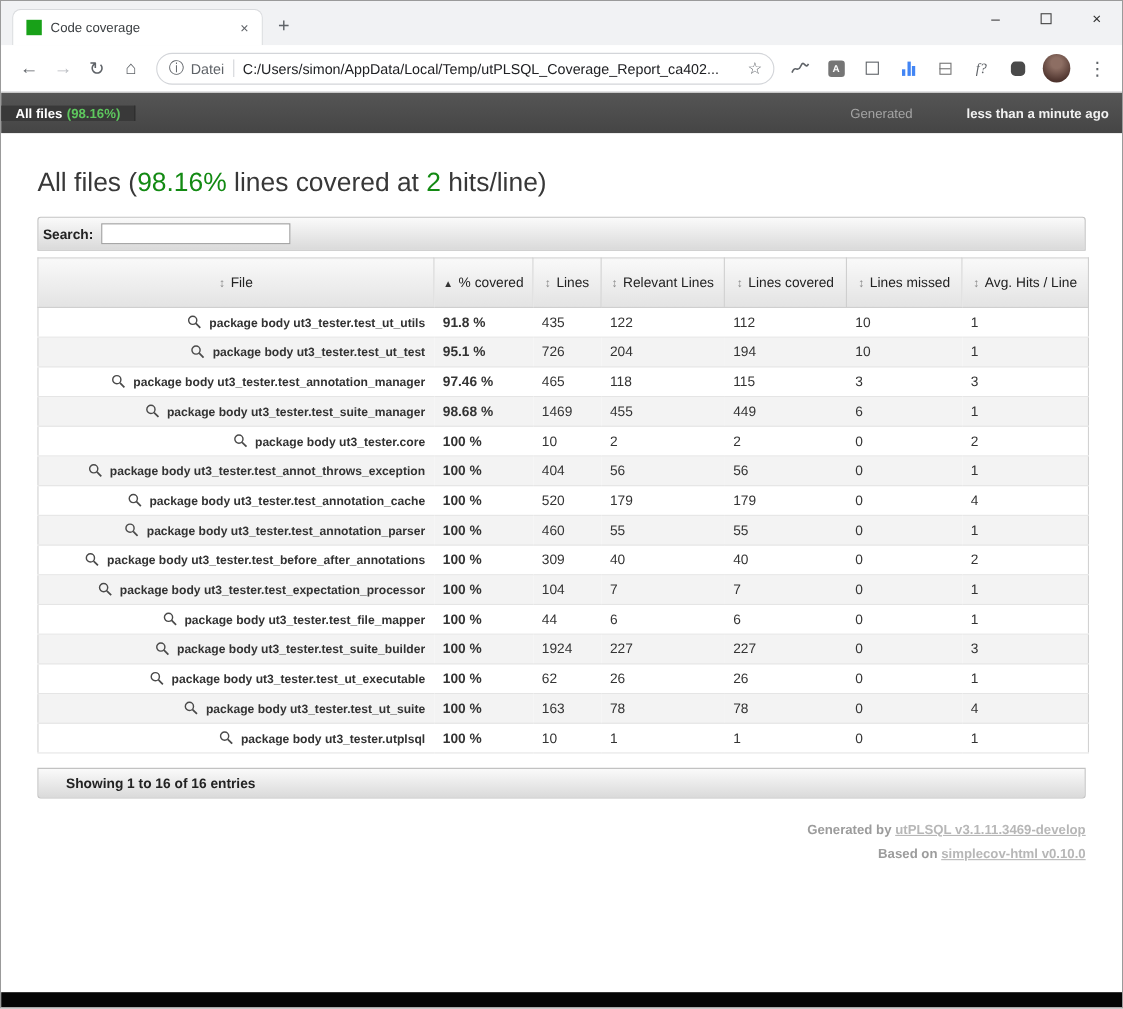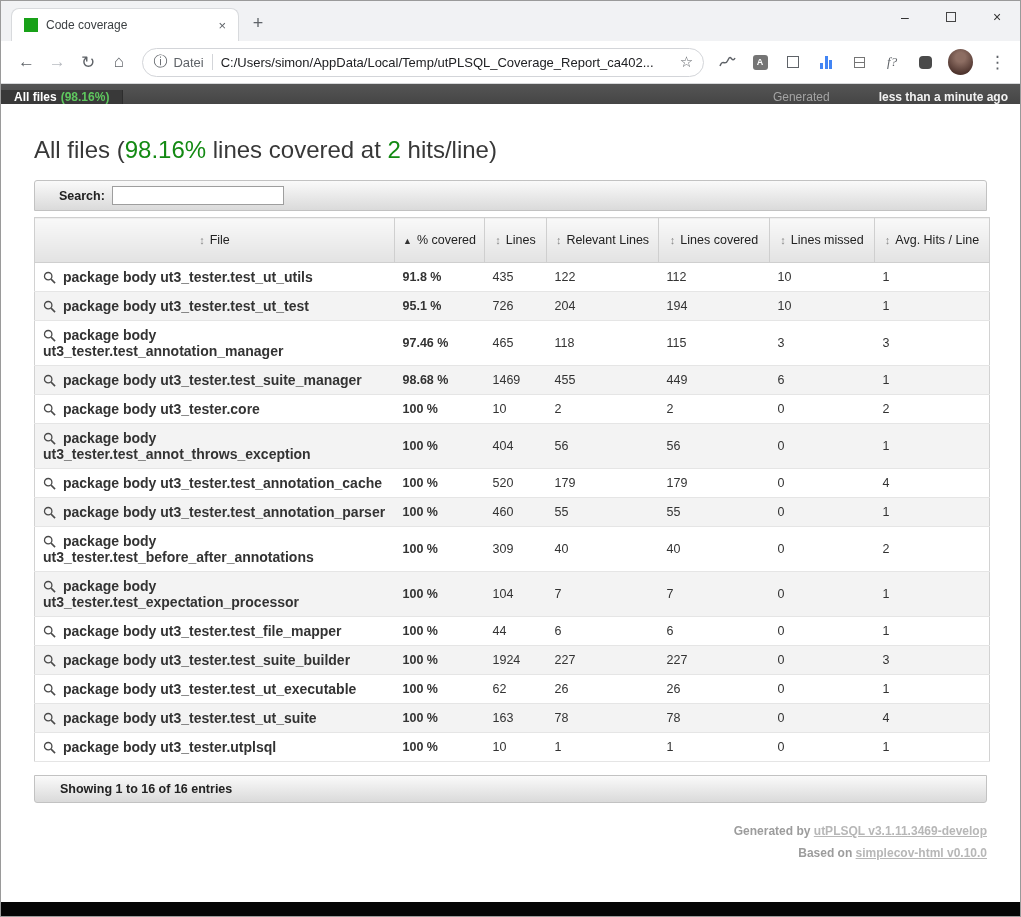--- a/index.html
+++ b/index.html
@@ -44,51 +44,51 @@
   .bars i:nth-child(1){height:6px;} .bars i:nth-child(2){height:13px;} .bars i:nth-child(3){height:9px;}
   .pkg { width:11px; height:11px; border:1.5px solid #757575; position:relative; }
   .pkg:after { content:""; position:absolute; left:-1px; top:4px; width:10px; height:0; border-top:1.5px solid #757575; }
   .fq { font-family:"Liberation Serif", serif; font-style:italic; color:#5f6368; font-size:13px; }
   .blob { width:13px; height:13px; border-radius:4px; background:#4a4a4a; }
   .avatar { width:26px; height:26px; border-radius:50%; margin-left:14px;
             background:radial-gradient(circle at 50% 32%, #8d6e63 22%, #4e342e 75%); }
   .menu-dots { font-size:17px; color:#5f6368; margin-left:12px; padding:0 4px; }
 
   
-  .pagebar { height:20px; background:linear-gradient(#555,#454545); display:flex; align-items:flex-end; font-size:12px; flex:0 0 auto; }
+  .pagebar { height:37px; background:linear-gradient(#555,#454545); display:flex; align-items:center; font-size:12px; flex:0 0 auto; }
   .ptab { background:#393939; color:#fff; font-weight:bold; display:flex; align-items:center; padding:0 13px; border-right:1px solid #2d2d2d; }
   .ptab .grn { color:var(--tabgreen); margin-left:4px; }
   .genbox { margin-left:auto; display:flex; align-items:center; gap:5px; padding-right:12px; color:#a4a4a4; }
   .genbox .bw { color:#f2f2f2; font-weight:bold;margin-left:44px; }
 
   
   .pagebody { flex:1; background:#fff; display:flex; flex-direction:column; overflow:hidden; }
   .content { padding:8px 33px 0; flex:1; }
   h1.rep-title { font-size:24px; font-weight:400; color:#383838; margin:24px 0 16px; }
   h1.rep-title .grn { color:var(--green); }
   .stats { font-size:12.5px; color:#2e2e2e; line-height:1.6; }
   .stats b { font-weight:bold; }
   .stat-green { color:var(--green); }
   .stat-red { color:var(--red); }
 
   .searchbar { margin-top:13px; border:1px solid #c2c2c2; border-radius:3px 3px 0 0;
-               background:linear-gradient(#fafafa,#dadada); padding:5px 24px;
+               background:linear-gradient(#fafafa,#dadada); padding:5px 4px;
                display:flex; align-items:center; gap:7px; font-size:12.5px; font-weight:bold; color:#222; }
   .searchbar input { width:172px; height:19px; border:1px solid #9e9e9e; font-size:12px; padding:1px 4px;
                      font-family:"Liberation Sans",sans-serif; }
 
   table.cov { width:100%; border-collapse:collapse; table-layout:fixed; margin-top:6px; font-size:12.5px;
               border:1px solid #d2d2d2; }
   table.cov thead th { background:linear-gradient(#f9f9f9,#e3e3e3); border:1px solid #cfcfcf; text-align:center;
                        font-weight:normal; color:#222; padding:15px 8px; white-space:nowrap; overflow:hidden; }
   .sort-icon { color:#8a8a8a; margin-right:5px; font-size:11px; }
   .sort-icon.asc { color:#333; font-size:9px; }
   table.cov tbody td { padding:6px 8px; border-bottom:1px solid #e5e5e5; color:#333; vertical-align:middle; }
   table.cov tbody tr:nth-child(even) { background:#f3f3f3; }
-  td.c-file { font-weight:bold; font-size:14px; color:#2d2d2d; }
+  td.c-file { font-weight:bold; font-size:11px; color:#2d2d2d;text-align:right; }
   td.c-file svg.mag { vertical-align:-2px; margin-right:7px; }
   td.c-pct { color:var(--green); font-weight:bold; }
 
   .footerbar { margin-top:13px; border:1px solid #c2c2c2; border-radius:0 0 3px 3px;
                background:linear-gradient(#fafafa,#dadada); padding:6px 25px;
                font-size:12.5px; font-weight:bold; color:#222; }
 
   .credits { margin-top:18px; text-align:right; font-size:12px; color:#9c9c9c; font-weight:bold; line-height:1.8; }
   .credits a { color:#b7b7b7; text-decoration:underline; cursor:pointer; }
 

